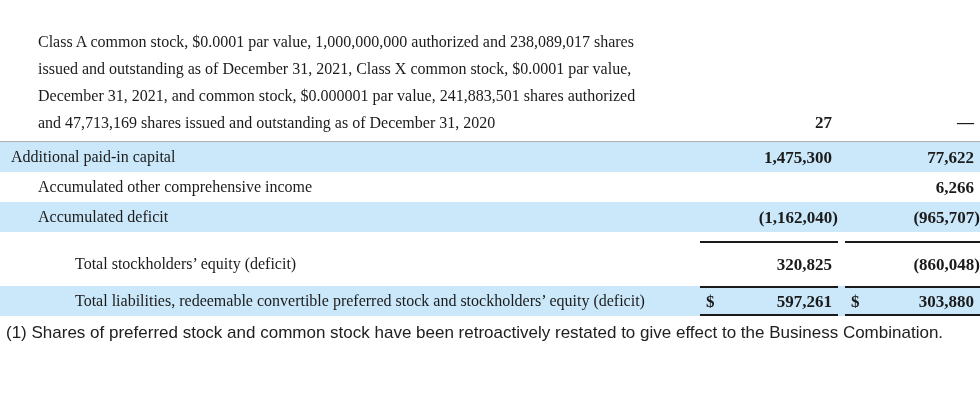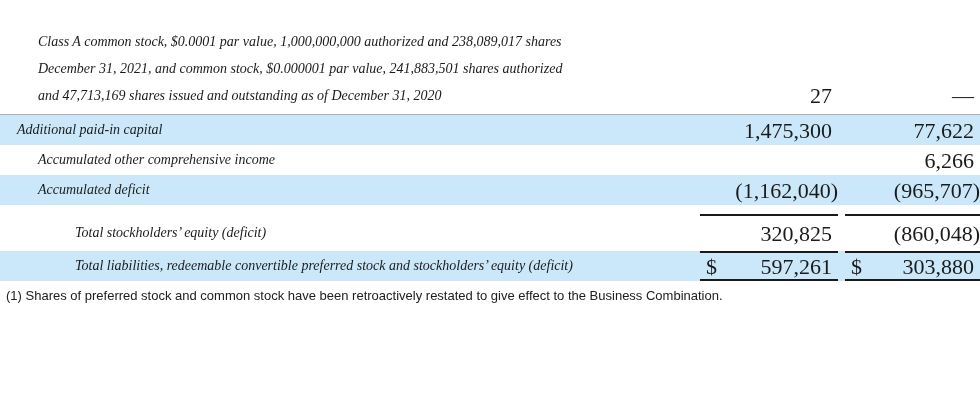--- a/index.html
+++ b/index.html
@@ -7,61 +7,62 @@
     width:980px; height:420px; background:#ffffff; overflow:hidden;
     font-family:"Liberation Serif", serif;
     color:var(--txt, #1b1b1b);
     -webkit-font-smoothing:antialiased;
   }
   .sheet { padding-top:28px; width:980px; box-sizing:border-box; }
   .row { display:flex; align-items:stretch; box-sizing:border-box; }
   .row.hl { background:var(--hl, #cbe8fa); }
 
   .label {
-    flex:1 1 auto; min-width:0; font-size:14px; display:flex; align-items:center;
-    white-space:nowrap; box-sizing:border-box;font-style:italic;
+    flex:1 1 auto; min-width:0; font-size:16px; display:flex; align-items:center;
+    white-space:nowrap; box-sizing:border-box;
   }
-  .ind0 { padding-left:17px; }
+  .ind0 { padding-left:11px; }
   .ind1 { padding-left:38px; }
   .ind2 { padding-left:75px; }
 
   .amt {
     flex:0 0 138px; width:138px; box-sizing:border-box;
     display:flex; justify-content:flex-end; align-items:center;
-    font-size:22px; padding-right:6px; line-height:27px;
+    font-size:17px; padding-right:6px; line-height:27px;font-weight:bold;
   }
   .amt.c2 { flex:0 0 135px; width:135px; margin-left:7px; }
   .amt.paren { padding-right:0; }
   .amt.dollar { justify-content:space-between; padding-left:6px; }
 
   
   .r1 { padding-bottom:5px; border-bottom:1px solid var(--hairline, #aeaeae); }
   .r1 .label { display:block; line-height:27px; white-space:normal; }
   .r1 .amt { align-items:flex-end; }
 
   .r2, .r3, .r4 { height:30px; }
-  .r5 { height:46px; padding-top:9px; }
+  .r5 { height:54px; padding-top:9px; }
   .r5 .amt { border-top:2px solid var(--rule, #1a1a1a); }
   .r6 { height:30px; }
   .r6 .amt { border-top:2px solid var(--rule, #1a1a1a); border-bottom:2.5px solid var(--rule, #1a1a1a); }
 
   .footnote {
     margin-top:7px; padding-left:6px;
     font-family:"Liberation Sans", sans-serif;
-    font-size:13px; color:#202020;
+    font-size:17px; color:#202020;
   }
 </style>
 </head>
 <body>
 
 <div class="sheet">
 
   <div class="row r1">
     <div class="label ind1">
       <div>Class A common stock, $0.0001 par value, 1,000,000,000 authorized and 238,089,017 shares</div>
+      <div>issued and outstanding as of December 31, 2021, Class X common stock, $0.0001 par value,</div>
       <div>December 31, 2021, and common stock, $0.000001 par value, 241,883,501 shares authorized</div>
       <div>and 47,713,169 shares issued and outstanding as of December 31, 2020</div>
     </div>
     <div class="amt c1">27</div>
     <div class="amt c2">—</div>
   </div>
 
   <div class="row r2 hl">
     <div class="label ind0">Additional paid-in capital</div>
     <div class="amt c1">1,475,300</div>

